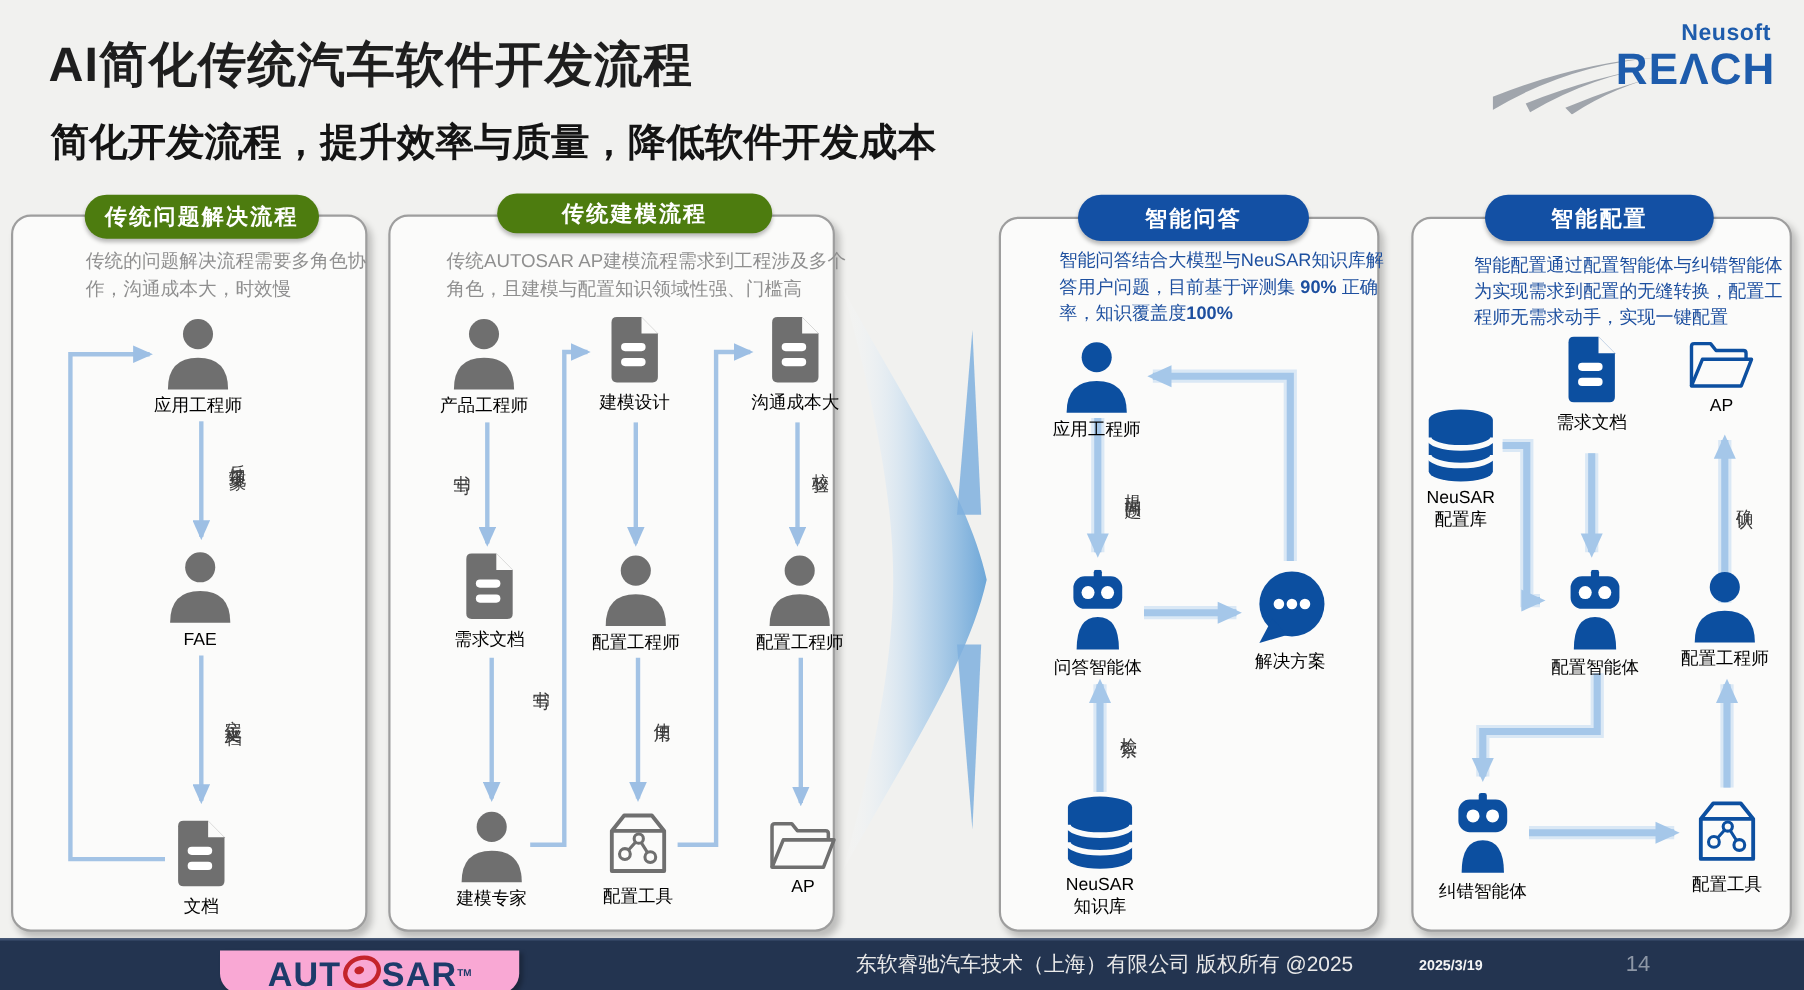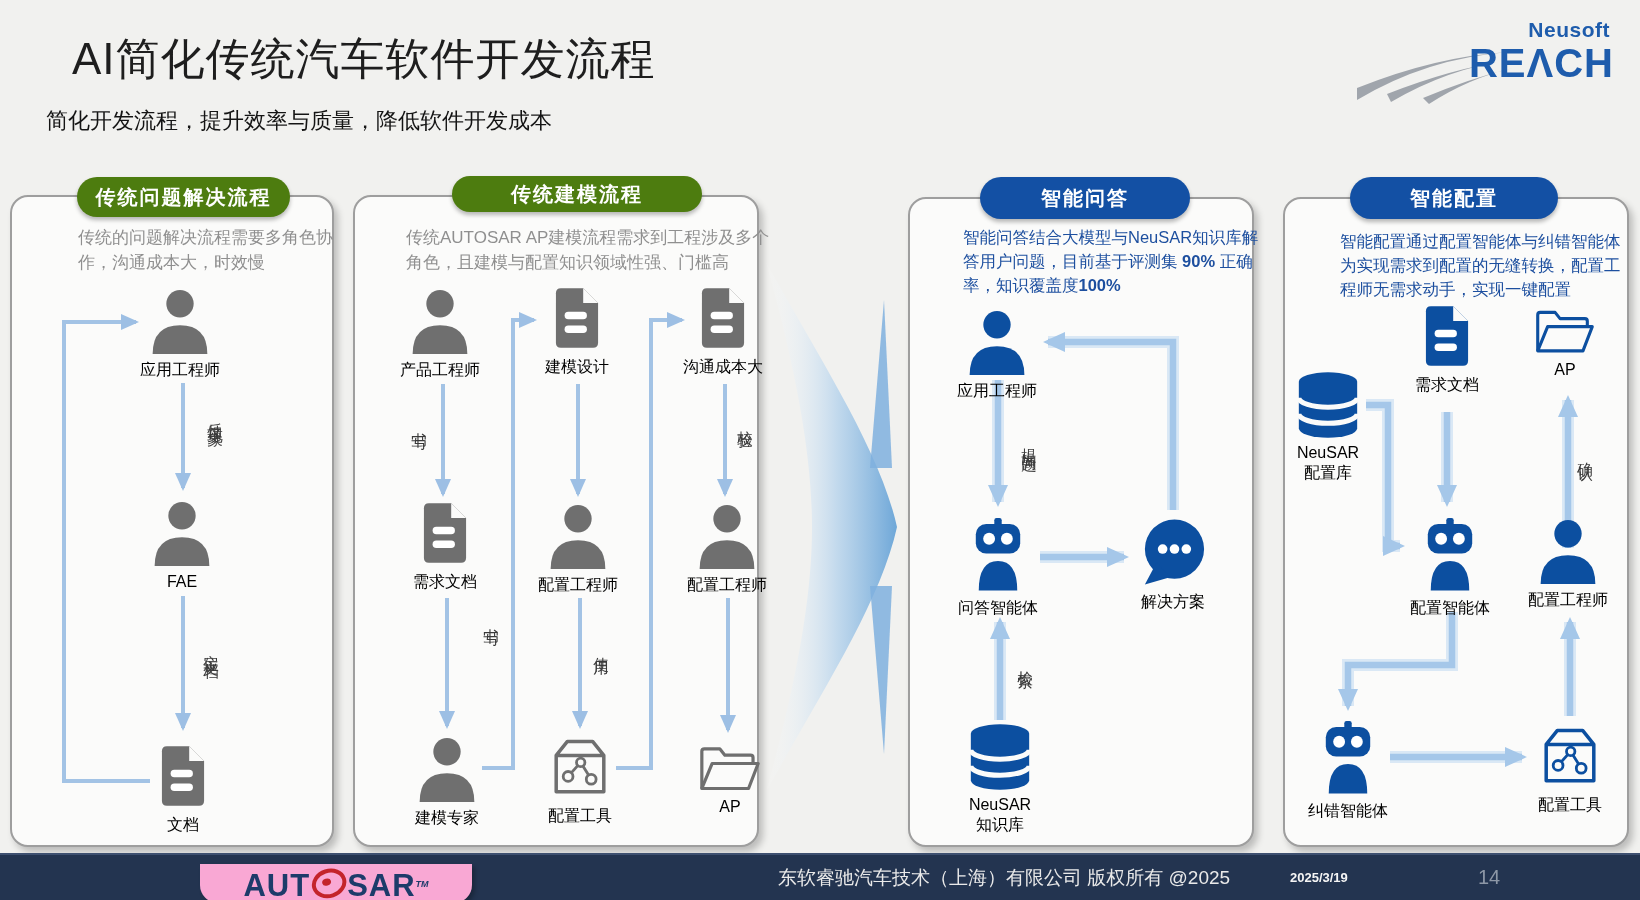--- a/index.html
+++ b/index.html
@@ -1,21 +1,21 @@
 <!DOCTYPE html>
 <html><head>
 <meta charset="utf-8">
 <style>
   html,body{margin:0;padding:0;}
   body{width:1640px;height:900px;overflow:hidden;background:#f1f1ef;
        font-family:"Liberation Sans","DejaVu Sans",sans-serif;position:relative;}
   .abs{position:absolute;}
   
-  .title{left:44px;top:30px;font-size:44px;font-weight:400;color:#1e1e1e;letter-spacing:1px;margin-left:28px;}
-  .subtitle{left:46px;top:106px;font-size:22px;font-weight:400;color:#141414;}
+  .title{left:44px;top:30px;font-size:44px;font-weight:700;color:#1e1e1e;letter-spacing:1px;}
+  .subtitle{left:46px;top:106px;font-size:35px;font-weight:700;color:#141414;}
   
   .brand{right:18px;top:16px;width:265px;height:92px;}
   .brand .nsf{position:absolute;right:12px;top:2px;font-size:21px;font-weight:700;color:#1e5cac;letter-spacing:.5px;}
   .brand .rch{position:absolute;right:8px;top:25px;font-size:40px;font-weight:800;color:#1e5cac;letter-spacing:1px;}
   .brand svg{position:absolute;left:0;top:34px;}
   
   .panel{background:#fbfbfa;border:2px solid #9e9e9e;border-radius:18px;
          box-shadow:4px 5px 7px rgba(0,0,0,.22);z-index:1;}
   .pill{z-index:4;border-radius:22px;color:#fff;font-size:20px;font-weight:700;
         letter-spacing:2px;display:flex;align-items:center;justify-content:center;
@@ -39,21 +39,21 @@
   .copy{left:778px;top:855px;height:45px;line-height:45px;font-size:19px;color:#e9e9e9;z-index:6;}
   .date{left:1290px;top:855px;height:45px;line-height:45px;font-size:13px;font-weight:700;color:#f5f5f5;z-index:6;}
   .pageno{left:1478px;top:855px;height:45px;line-height:45px;font-size:20px;color:#8d97a6;z-index:6;}
   .autotab{left:200px;top:864px;width:272px;height:39px;background:#f9a8d4;z-index:6;
            border-radius:0 0 18px 18px;display:flex;align-items:center;justify-content:center;
            box-shadow:3px 3px 4px rgba(0,0,0,.25);}
   .autotxt{font-size:31px;font-weight:800;color:#1d3b6a;letter-spacing:1px;line-height:1;}
   .oswirl{display:inline-block;width:27px;height:21px;border:4px solid #c4242b;border-radius:50%;
           transform:rotate(-18deg) translateY(2px);position:relative;margin:0 1px;}
   .oswirl span{position:absolute;left:7px;top:5px;width:9px;height:7px;background:#c4242b;border-radius:50%;}
-  .tmsup{font-size:9px;color:#1d3b6a;vertical-align:top;font-weight:700;font-style:italic;}
+  .tmsup{font-size:9px;color:#1d3b6a;vertical-align:top;font-weight:700;}
   svg.layer{left:0;top:0;z-index:2;}
 </style>
 </head>
 <body>
 
 <svg width="0" height="0" style="position:absolute">
   <defs>
     <symbol id="sym-person" viewBox="0 0 100 100">
       <circle cx="50" cy="26" r="19" fill="currentColor"></circle>
       <path d="M12 96 Q12 56 50 56 Q88 56 88 96 Z" fill="currentColor"></path>

